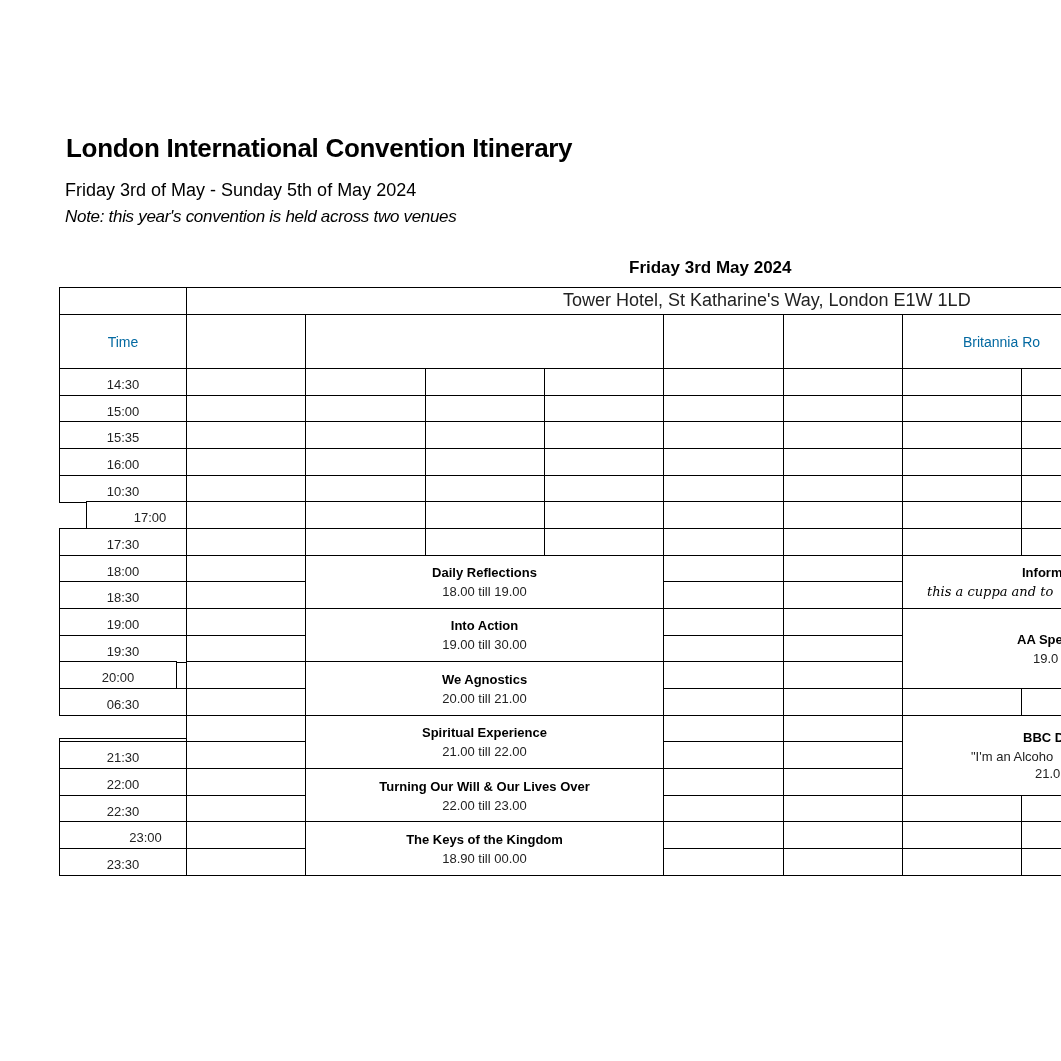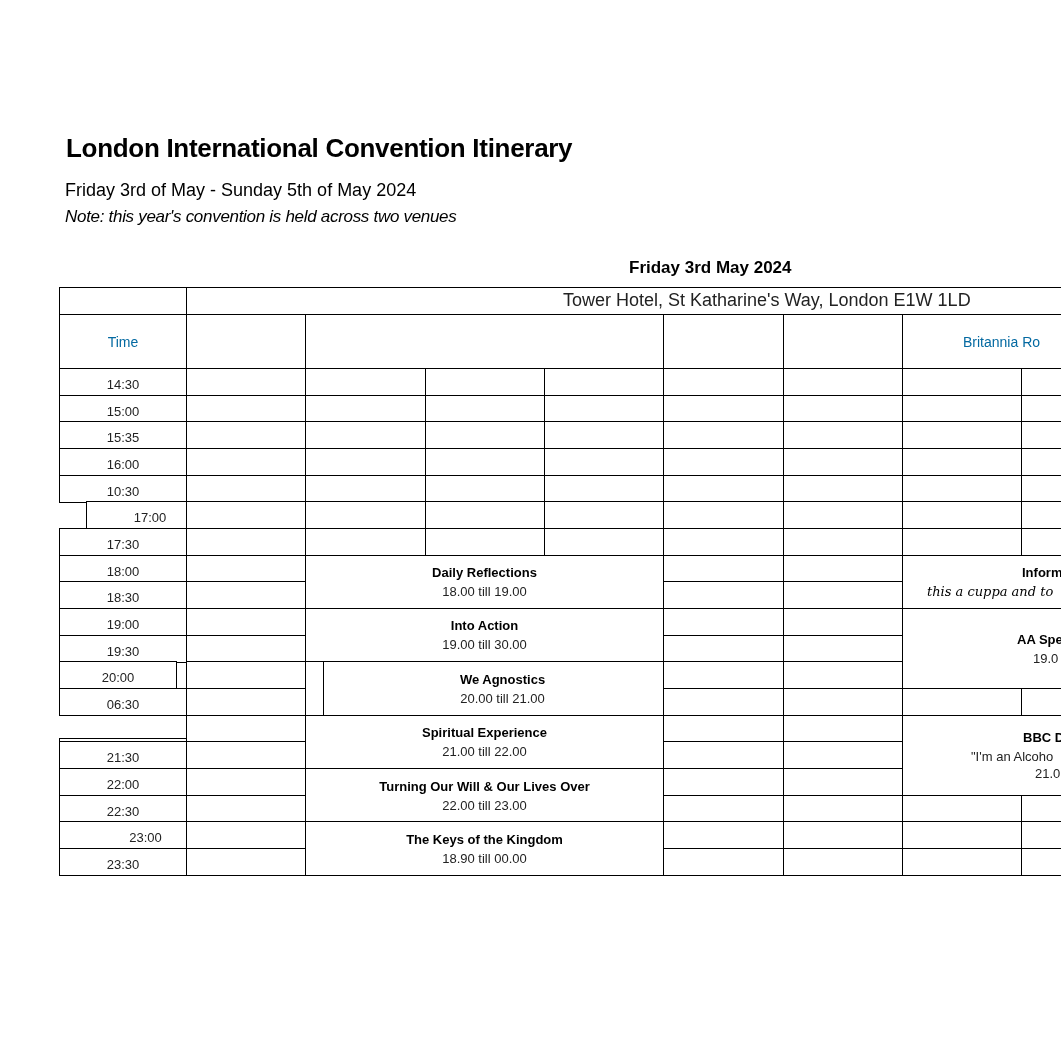--- a/index.html
+++ b/index.html
@@ -108,21 +108,21 @@
 
   <div>
     <div class="cell txt" style="left:305px;top:555px;width:359px;height:54px;">
       <span class="evt-name">Daily Reflections</span>
       <span class="evt-time">18.00 till 19.00</span>
     </div>
     <div class="cell txt" style="left:305px;top:608px;width:359px;height:54px;">
       <span class="evt-name">Into Action</span>
       <span class="evt-time">19.00 till 30.00</span>
     </div>
-    <div class="cell txt" style="left:305px;top:661px;width:359px;height:55px;margin-left:18px;">
+    <div class="cell txt" style="left:305px;top:661px;width:359px;height:55px;">
       <span class="evt-name">We Agnostics</span>
       <span class="evt-time">20.00 till 21.00</span>
     </div>
     <div class="cell txt" style="left:305px;top:715px;width:359px;height:54px;">
       <span class="evt-name">Spiritual Experience</span>
       <span class="evt-time">21.00 till 22.00</span>
     </div>
     <div class="cell txt" style="left:305px;top:768px;width:359px;height:55px;">
       <span class="evt-name">Turning Our Will &amp; Our Lives Over</span>
       <span class="evt-time">22.00 till 23.00</span>

